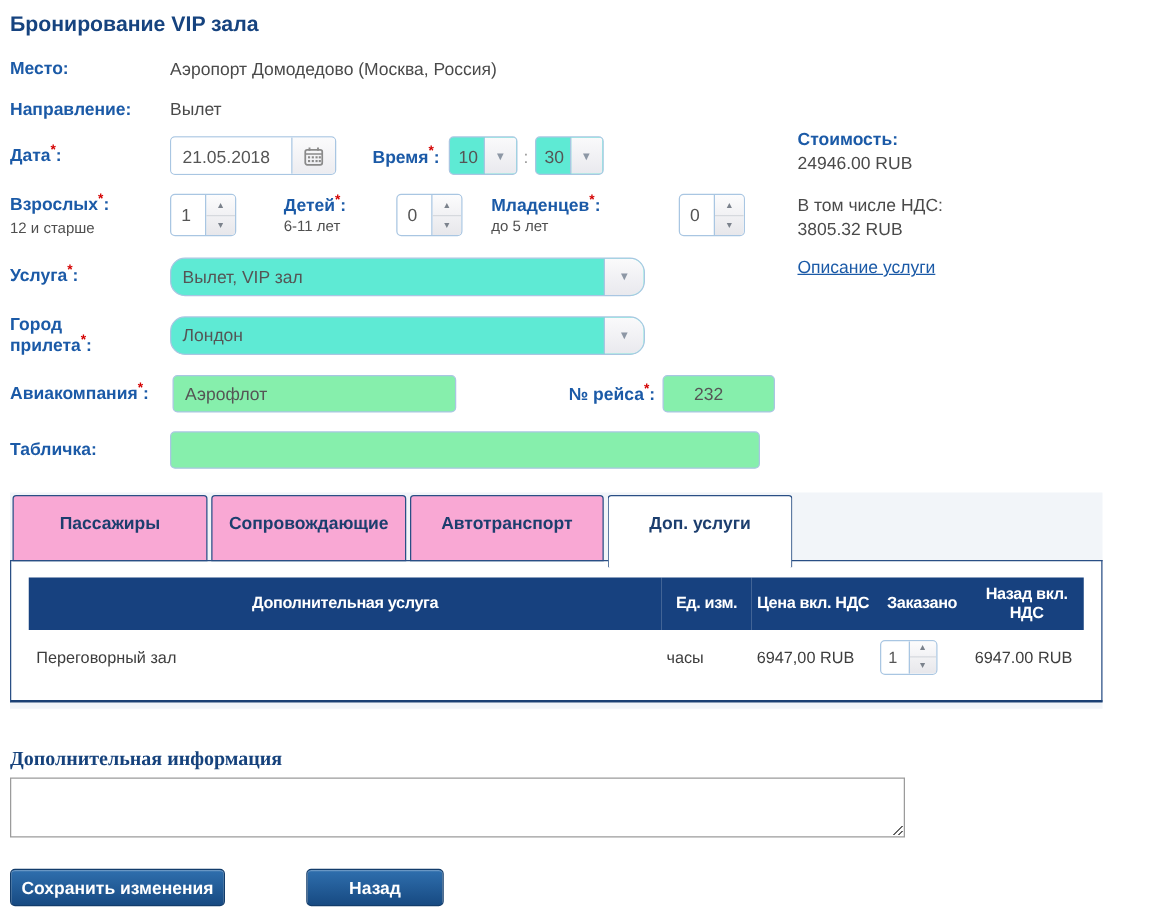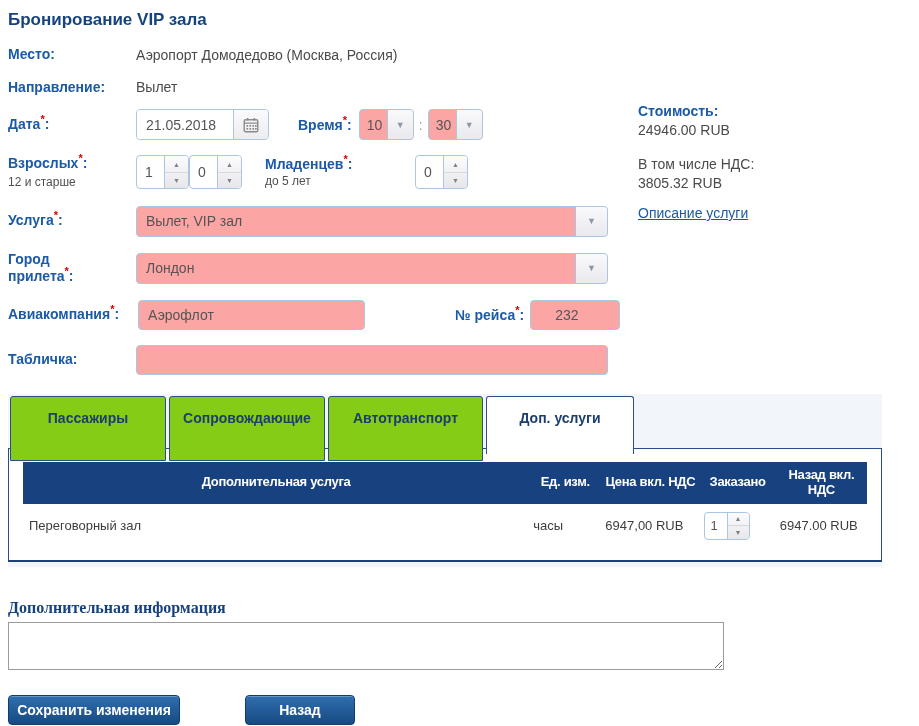--- a/index.html
+++ b/index.html
@@ -18,46 +18,46 @@
   .lbl {
     width:128px; flex-shrink:0; color:#1b5aa7; font-weight:bold; font-size:14px; line-height:1.25;
   }
   .req { color:#d40000; font-size:11px; vertical-align:super; line-height:0; }
   .val { color:#4a4a4a; }
   .sub { display:block; font-weight:normal; color:#4f4f4f; font-size:12px; margin-top:2px; }
 
   
   .txt {
     border:1px solid #a9c6e2; border-radius:4px; height:30px; padding:0 9px;
-    font-family:"Liberation Sans", sans-serif; font-size:14px; color:#555; outline:none; background:#fca5a5;
+    font-family:"Liberation Sans", sans-serif; font-size:14px; color:#555; outline:none; background:#86efac;
   }
   
   .date-group {
     display:inline-flex; border:1px solid #a9c6e2; border-radius:4px; overflow:hidden; height:31px; background:#fff;
   }
   .date-group input {
     border:none; outline:none; width:96px; padding:0 9px; font-size:14px; color:#555;
     font-family:"Liberation Sans", sans-serif;
   }
   .cal-btn {
     width:35px; border:none; border-left:1px solid #a9c6e2; background:linear-gradient(#fbfbfc,#ececf0);
     display:flex; align-items:center; justify-content:center; cursor:pointer;
   }
   
   .mini-select, .wide-select {
-    display:inline-flex; border:1px solid #a9c6e2; border-radius:4px; overflow:hidden; height:31px; background:#fca5a5;
+    display:inline-flex; border:1px solid #a9c6e2; border-radius:4px; overflow:hidden; height:31px; background:#5eead4;
     align-items:stretch;
   }
   .mini-select .sv { width:27px; display:flex; align-items:center; padding-left:7px; color:#555; }
   .sel-arrow {
     width:26px; border-left:1px solid #a9c6e2; background:linear-gradient(#fafafb,#e9e9ee);
     display:flex; align-items:center; justify-content:center;
     color:#8d97a5; font-size:9px; cursor:pointer;
   }
-  .wide-select { width:472px; }
+  .wide-select { width:380px;border-radius:12px; }
   .wide-select .sv { flex:1; display:flex; align-items:center; padding-left:9px; color:#555; }
   .wide-select .sel-arrow { width:32px; }
   .time-colon { color:#9a9a9a; margin:0 5px; }
   
   .spin {
     display:inline-flex; border:1px solid #a9c6e2; border-radius:4px; overflow:hidden; height:34px; background:#fff;
   }
   .spin .spin-val {
     width:27px; display:flex; align-items:center; justify-content:flex-start; padding-left:8px; color:#555;
   }
@@ -79,21 +79,21 @@
   .cost-amount { color:#4a4a4a; margin-bottom:18px; }
   .cost-vat-label { color:#4a4a4a; margin-bottom:3px; }
   .cost-vat-amount { color:#4a4a4a; margin-bottom:14px; }
   .desc-link { color:#1b5aa7; text-decoration:underline; cursor:pointer; display:inline-block; }
 
   
   .tabs-widget { margin-top:19px; width:874px; background:#f2f5f9; padding:2px 0 5px 0; }
   .tabs-row { display:flex; align-items:flex-start; height:53px; position:relative; z-index:2; padding-left:2px; }
   .tab {
     border:1px solid #2a4f85; border-bottom:1px solid #2a4f85; border-radius:3px 3px 0 0;
-    background:#84cc16; height:65px; margin-right:3px; text-align:center;
+    background:#f9a8d4; height:53px; margin-right:3px; text-align:center;
     padding-top:13px; font-weight:bold; font-size:14px; color:#1c3e6e; cursor:pointer;
   }
   .tab-1 { width:156px; } .tab-2 { width:156px; } .tab-3 { width:155px; } .tab-4 { width:148px; }
   .tab.active { height:58px; background:#fff; border-bottom:none; z-index:3; position:relative; }
   .tab-panel {
     position:relative; z-index:1; margin-top:-1px; background:#fff;
     border:1px solid #2a4f85; border-bottom:2px solid #1c4175; height:114px; padding:13px 14px;
   }
   
   table.svc { border-collapse:collapse; width:100%; table-layout:fixed; }
@@ -185,20 +185,24 @@
   <div class="lbl">
     <span>Взрослых</span><sup class="req">*</sup><span>:</span>
     <span class="sub">12 и старше</span>
   </div>
   <div class="spin">
     <div class="spin-val">1</div>
     <div class="spin-btns">
       <div>▲</div>
       <div>▼</div>
     </div>
+  </div>
+  <div class="grp-lbl" style="margin-left:38px; width:90px;">
+    <span>Детей</span><sup class="req">*</sup><span>:</span>
+    <span class="sub">6-11 лет</span>
   </div>
   <div class="spin">
     <div class="spin-val">0</div>
     <div class="spin-btns">
       <div>▲</div>
       <div>▼</div>
     </div>
   </div>
   <div class="grp-lbl" style="margin-left:23px; width:150px;">
     <span>Младенцев</span><sup class="req">*</sup><span>:</span>

